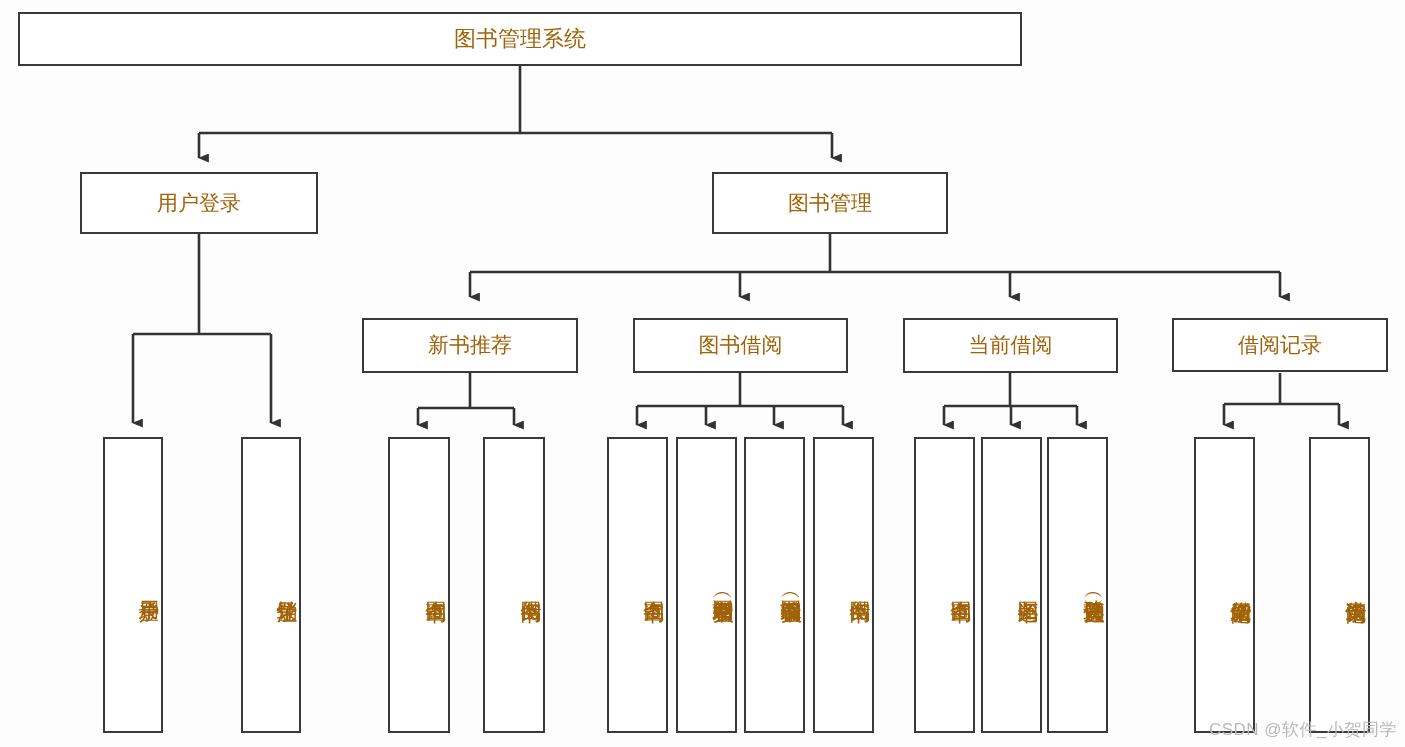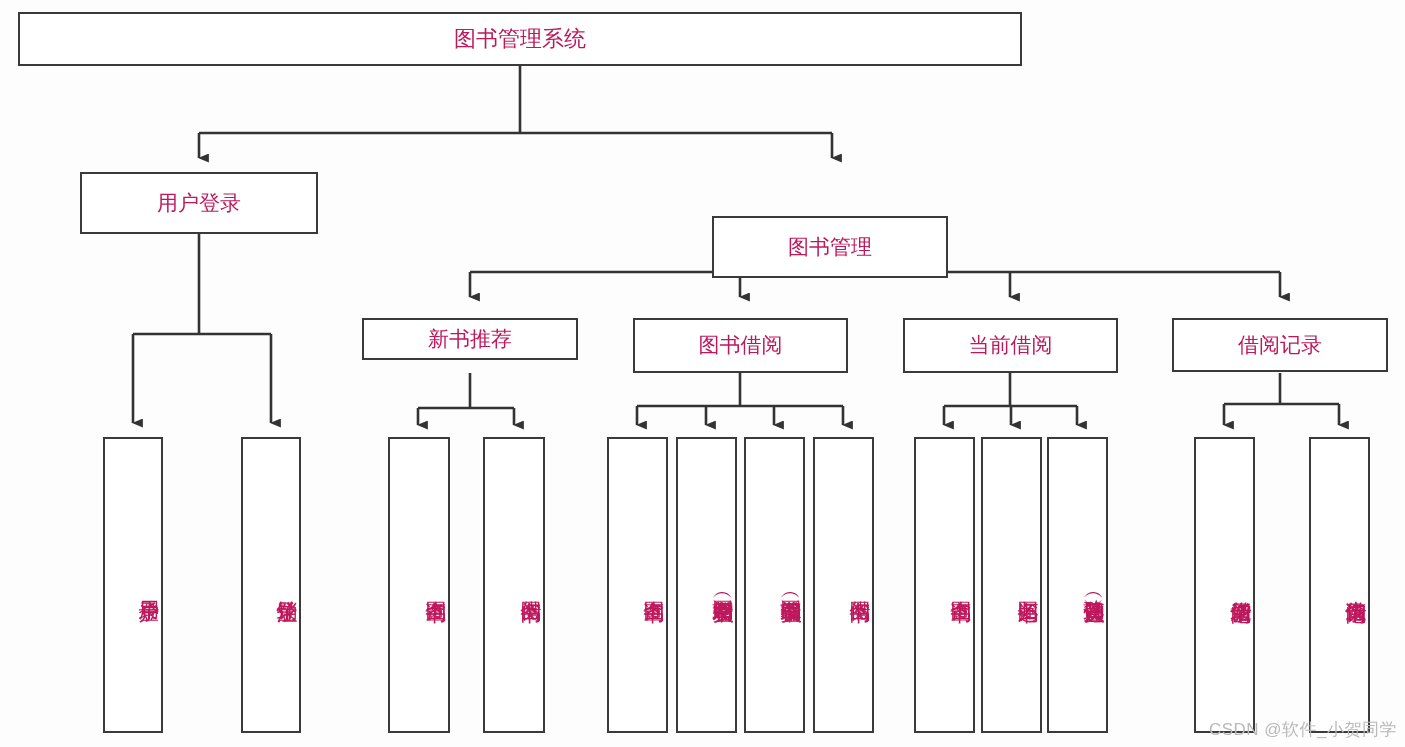--- a/index.html
+++ b/index.html
@@ -26,21 +26,21 @@
     pointer-events: none;
   }
   .node {
     position: absolute;
     box-sizing: border-box;
     background: #ffffff;
     border: 2.5px solid #3a3a3a;
     display: flex;
     align-items: center;
     justify-content: center;
-    color: #be185d;
+    color: #a16207;
     line-height: 1.18;
     text-align: center;
   }
   .node.h-label {
     font-size: 21px;
   }
   .node.root {
     font-size: 22px;
   }
   .node.v-label {
@@ -124,25 +124,25 @@
   </svg>
 
   <div class="node root" style="left:18px; top:12px; width:1004px; height:54px;">
     <span>图书管理系统</span>
   </div>
 
   <div class="node h-label" style="left:80px; top:172px; width:238px; height:62px;">
     <span>用户登录</span>
   </div>
 
-  <div class="node h-label" style="left:712px; top:172px; width:236px; height:62px;margin-top:44px;">
+  <div class="node h-label" style="left:712px; top:172px; width:236px; height:62px;">
     <span>图书管理</span>
   </div>
 
-  <div class="node h-label" style="left:362px; top:318px; width:216px; height:42px;">
+  <div class="node h-label" style="left:362px; top:318px; width:216px; height:55px;">
     <span>新书推荐</span>
   </div>
 
   <div class="node h-label" style="left:903px; top:318px; width:215px; height:55px;">
     <span>当前借阅</span>
   </div>
 
   <div class="node h-label" style="left:633px; top:318px; width:215px; height:55px;">
     <span>图书借阅</span>
   </div>

